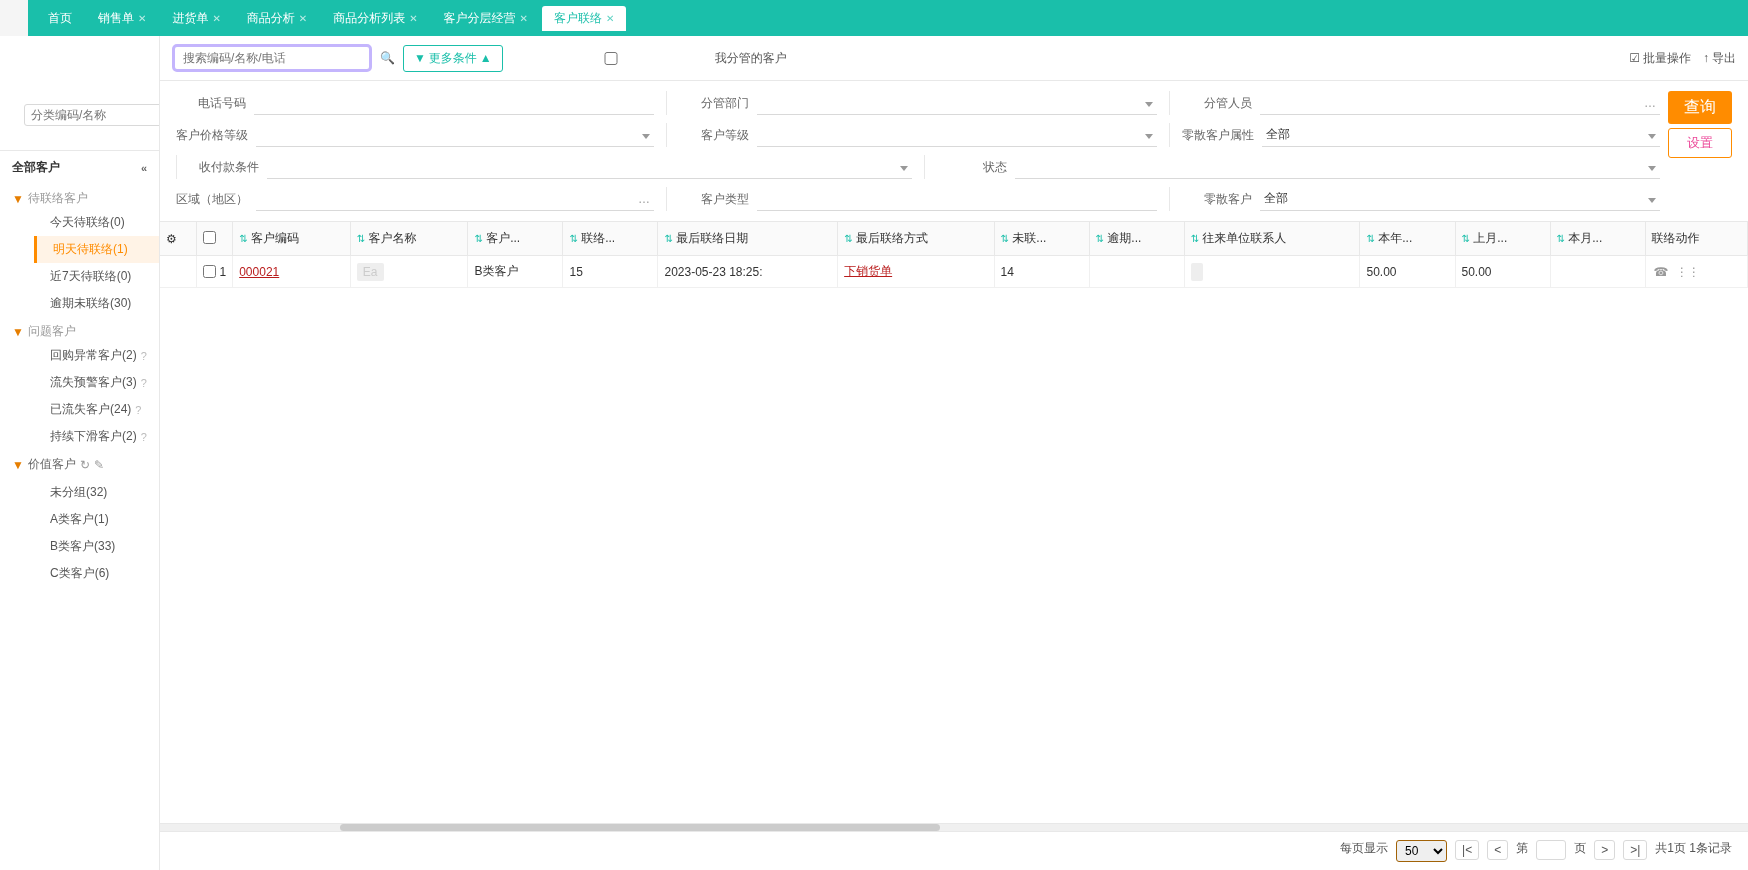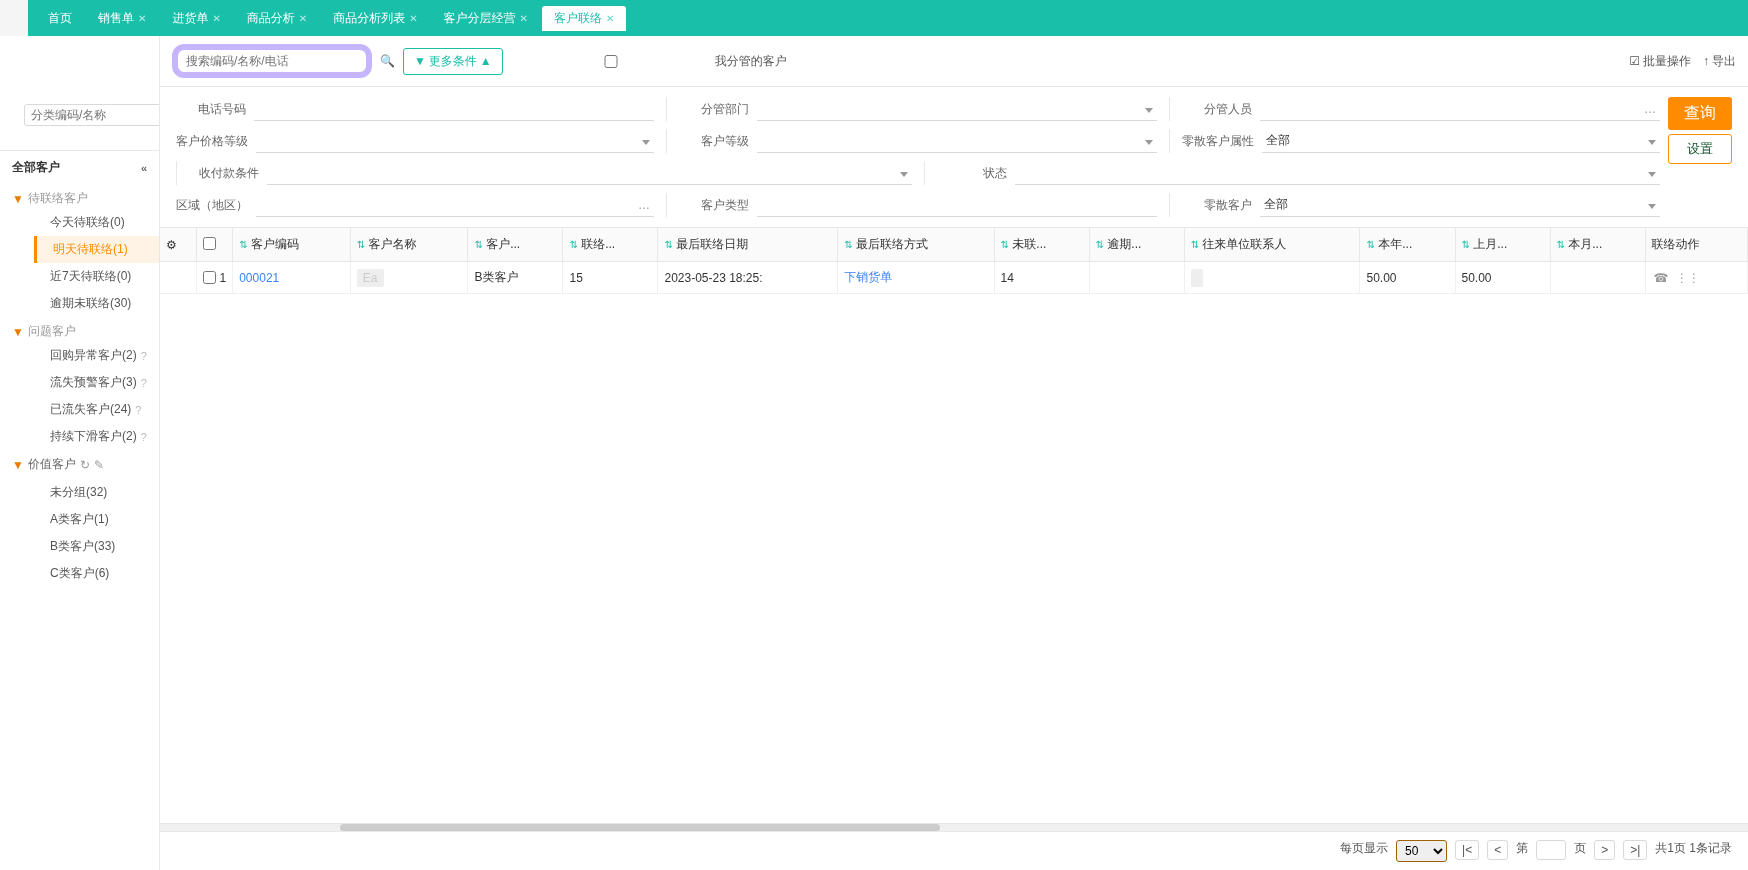--- a/index.html
+++ b/index.html
@@ -111,23 +111,23 @@
     
     .filter-bar {
       background: white;
       padding: 8px 12px;
       border-bottom: 1px solid #e8e8e8;
       display: flex;
       align-items: center;
       gap: 8px;
     }
     .filter-bar input {
-      border: 6px solid #c4b5fd;
+      border: 3px solid #c4b5fd;
       padding: 4px 8px;
-      border-radius: 12px;
+      border-radius: 5px;
       width: 200px;
       font-size: 12px;
       outline: none;
     }
     .filter-btn {
       border: 1px solid #1abfaa;
       background: white;
       color: #1abfaa;
       padding: 4px 10px;
       border-radius: 3px;
@@ -205,21 +205,21 @@
       background: #ff8c00;
       color: white;
       border: none;
       padding: 6px 16px;
       border-radius: 3px;
       cursor: pointer;
       font-size: 16px;
     }
     .reset-btn {
       background: white;
-      color: #14532d;
+      color: #ec4899;
       border: 1px solid #ff8c00;
       padding: 5px 14px;
       border-radius: 3px;
       cursor: pointer;
       font-size: 13px;
     }
     .action-group {
       display: flex;
       flex-direction: column;
       gap: 4px;
@@ -251,21 +251,21 @@
       position: relative;
     }
     thead th .sort-icon { color: #1abfaa; font-size: 10px; cursor: pointer; }
     tbody tr { border-bottom: 1px solid #f0f0f0; }
     tbody td {
       padding: 7px 6px;
       color: #333;
       border-right: 1px solid #f0f0f0;
       white-space: nowrap;
     }
-    .link-text { color: #3b82f6; cursor: pointer; }
+    .link-text { color: #b91c1c; cursor: pointer; text-decoration: underline; }
 
     
     .pagination {
       background: white;
       border-top: 1px solid #e8e8e8;
       padding: 8px 16px;
       display: flex;
       align-items: flex-start;
       justify-content: flex-end;
       gap: 8px;

